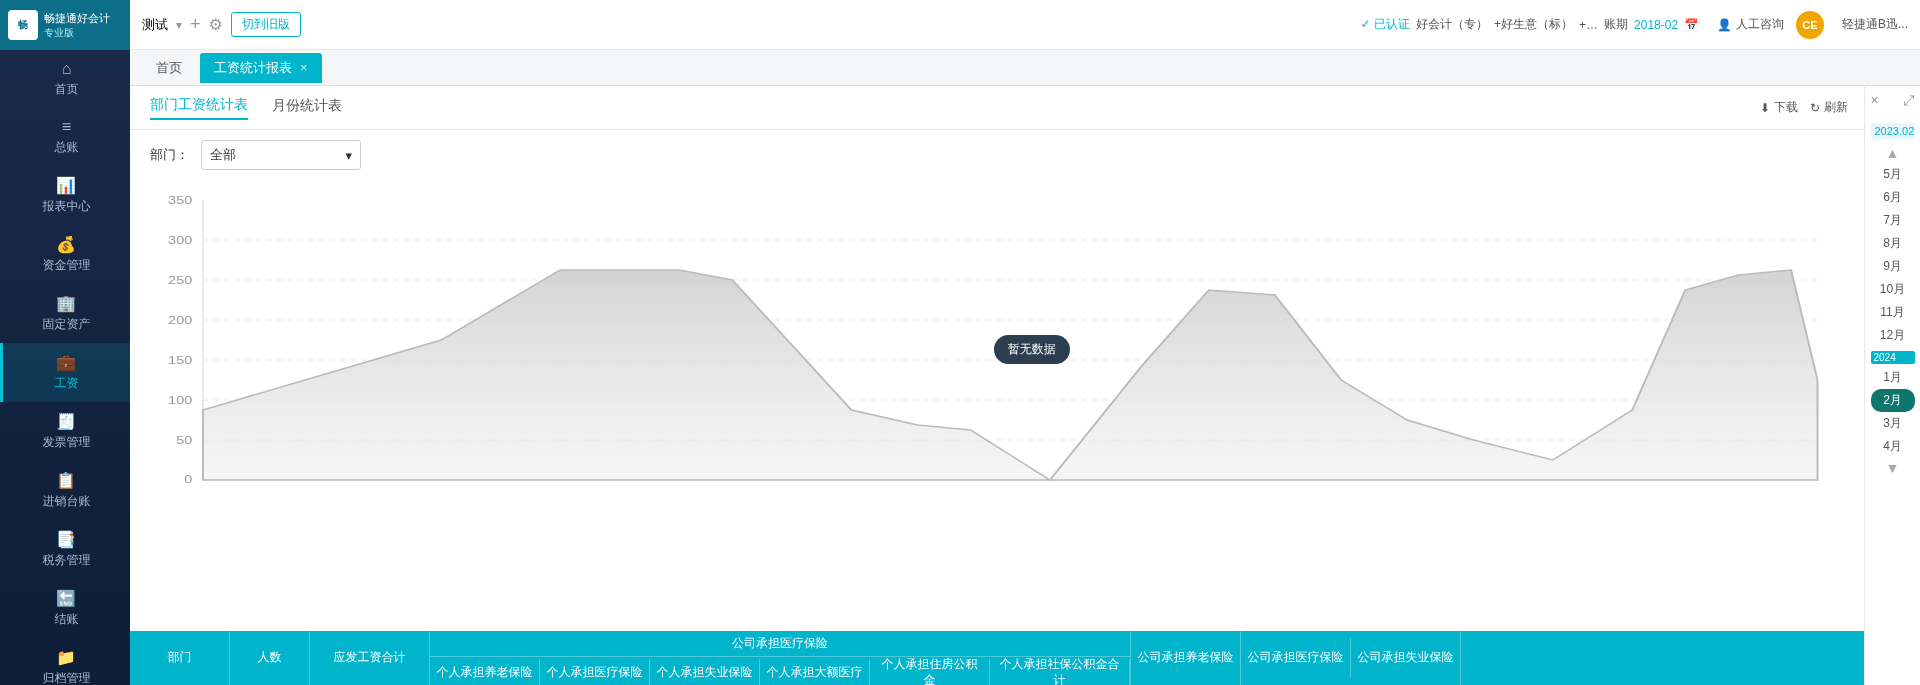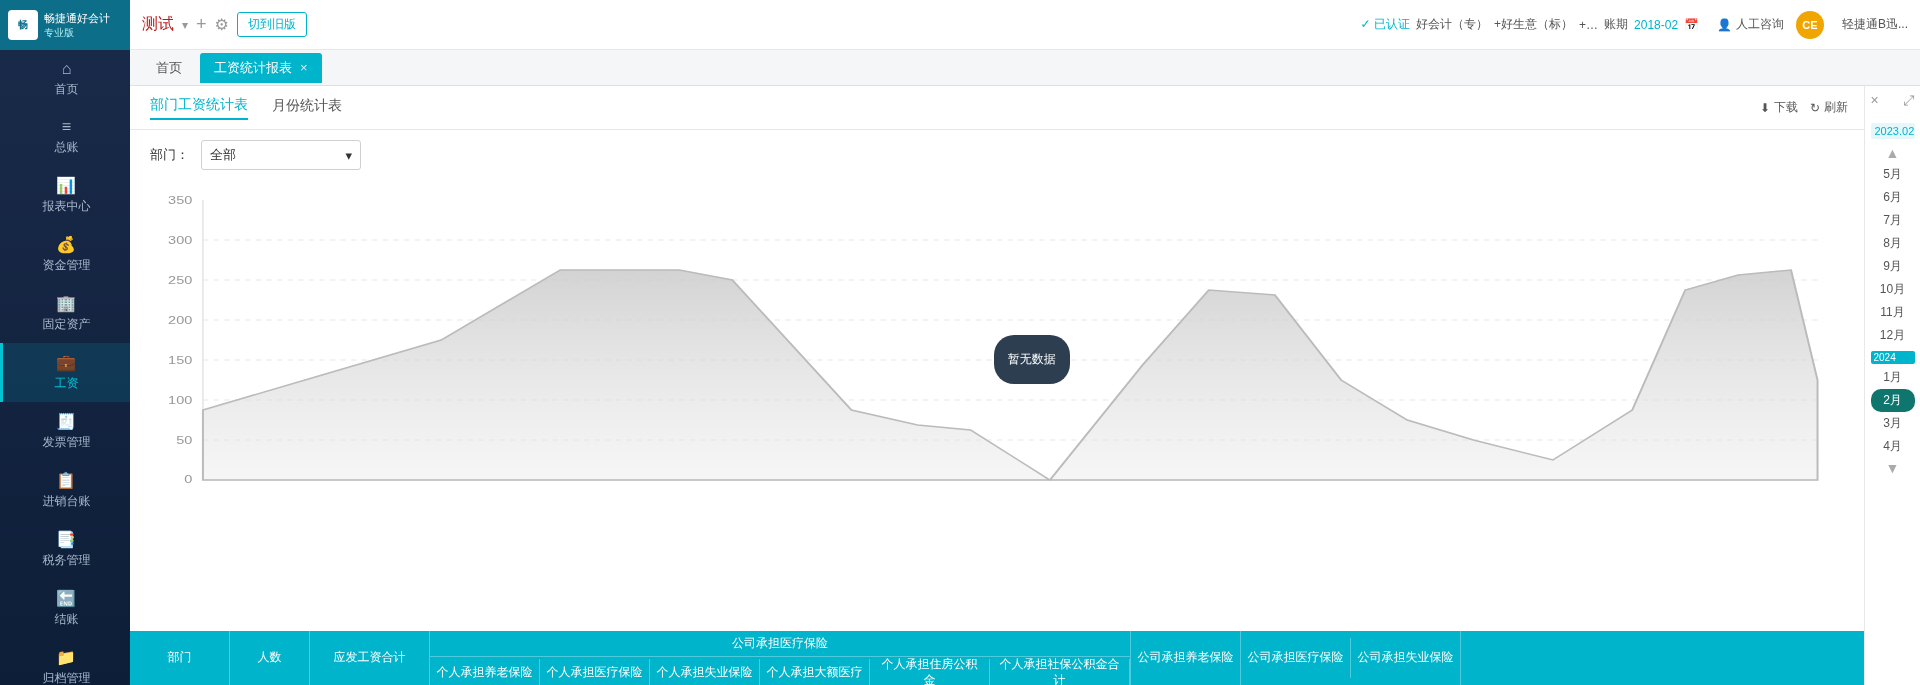--- a/index.html
+++ b/index.html
@@ -243,21 +243,21 @@
     }
 
     
     .chart-tooltip {
       position: absolute;
       top: 155px;
       left: 50%;
       transform: translateX(-50%);
       background: #2c3e50;
       color: #fff;
-      padding: 16px 14px;
+      padding: 6px 14px;
       border-radius: 20px;
       font-size: 12px;
       white-space: nowrap;
     }
 
     
     .table-header {
       background: #00b4cc;
       color: #fff;
       display: flex;
@@ -405,21 +405,21 @@
       <span class="nav-icon">📁</span>
       <span>归档管理</span>
     </div>
 
   </div>
 </div>
 
 <div class="main-area">
 
   <div class="topbar">
-    <span style="font-size:16px;color:#b91c1c;font-weight:500;">测试</span>
+    <span style="font-size:13px;color:#000000;font-weight:500;">测试</span>
     <span class="topbar-arrow">▾</span>
     <span class="topbar-add">+</span>
     <span class="topbar-settings">⚙</span>
     <button class="topbar-switch-btn">切到旧版</button>
     <span class="topbar-spacer"></span>
     <div class="topbar-status">
       <span style="color:#00b4cc;">✓ 已认证</span>
       <span>好会计（专）</span>
       <span>+好生意（标）</span>
       <span>+…</span>

